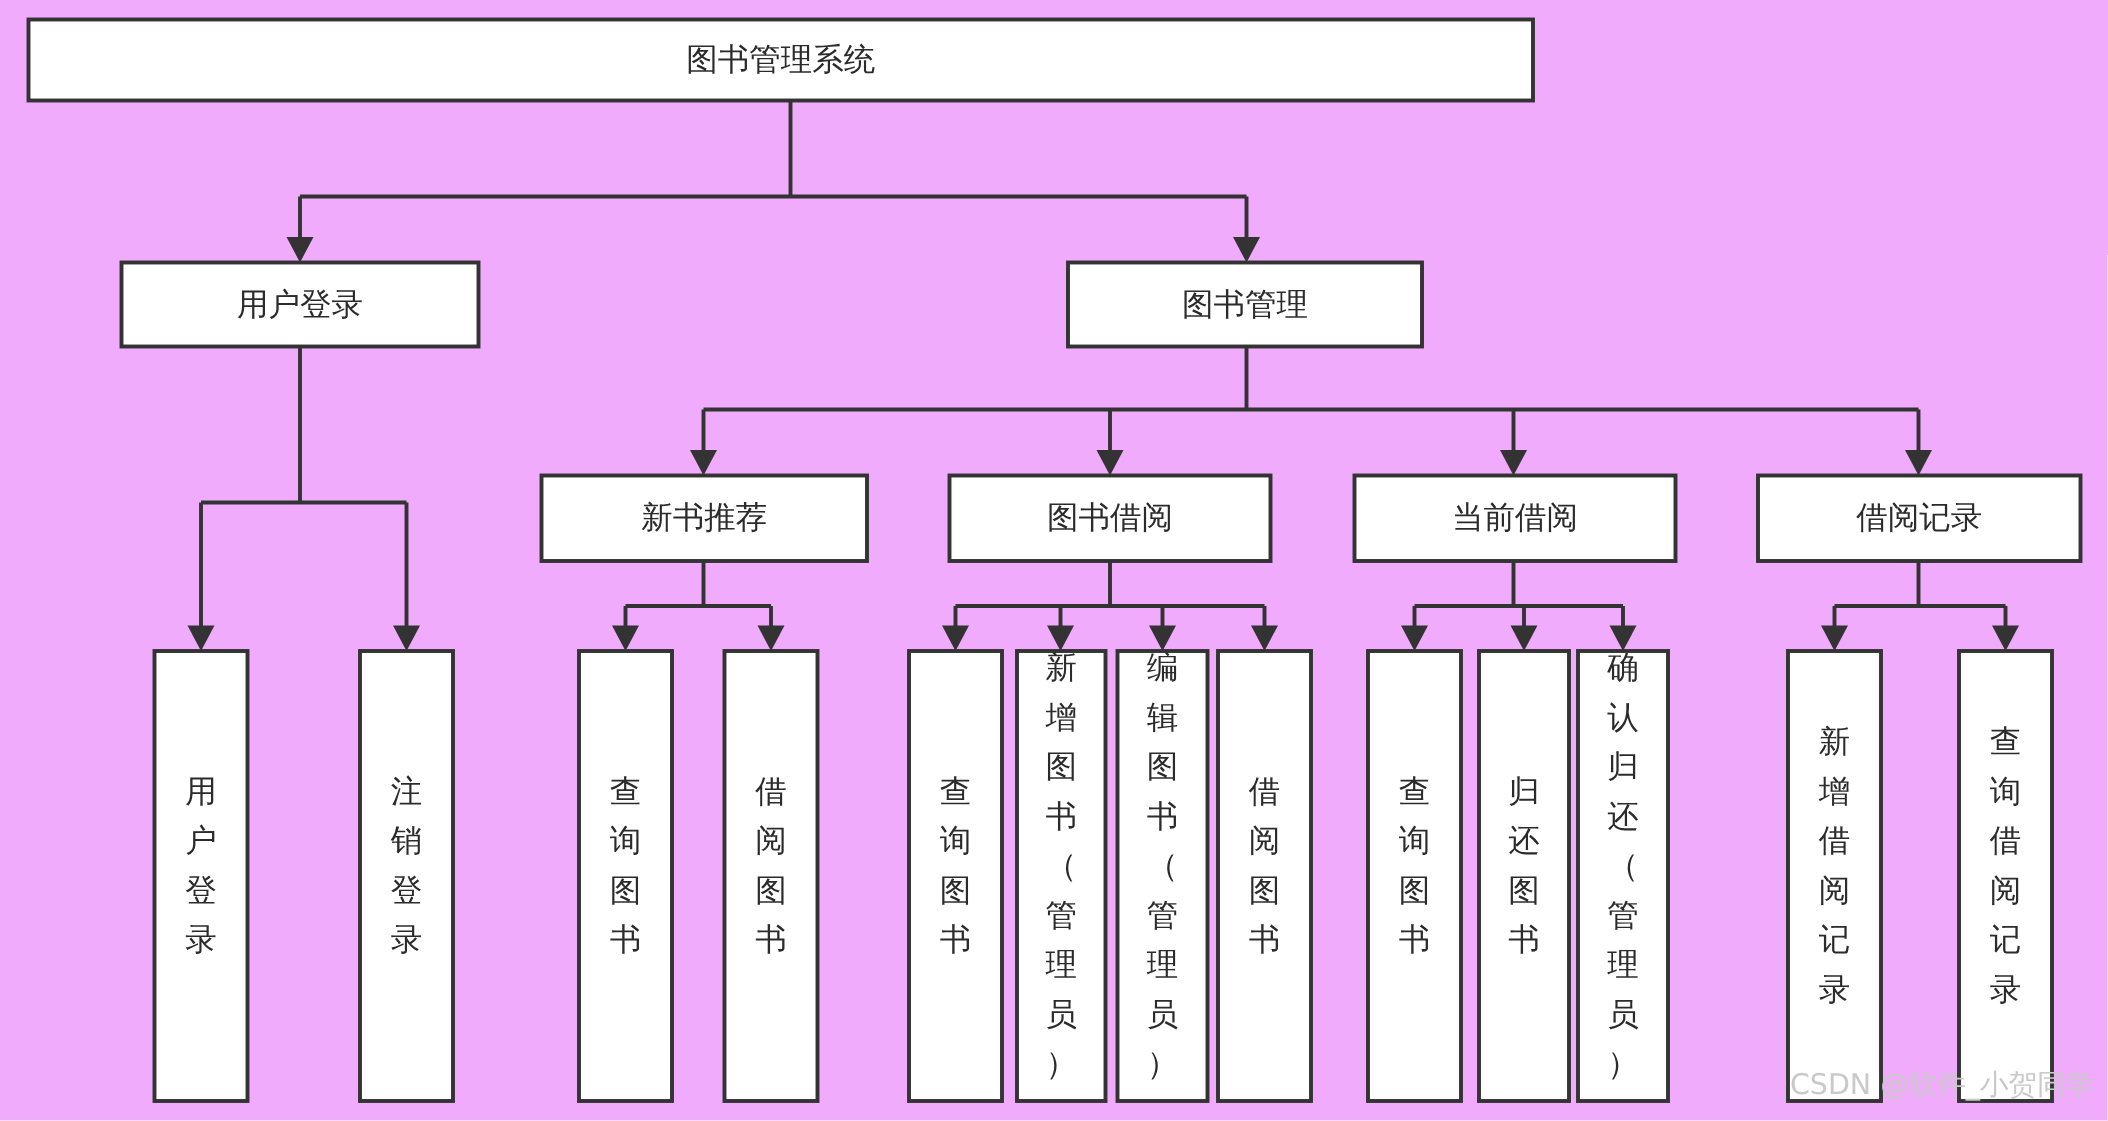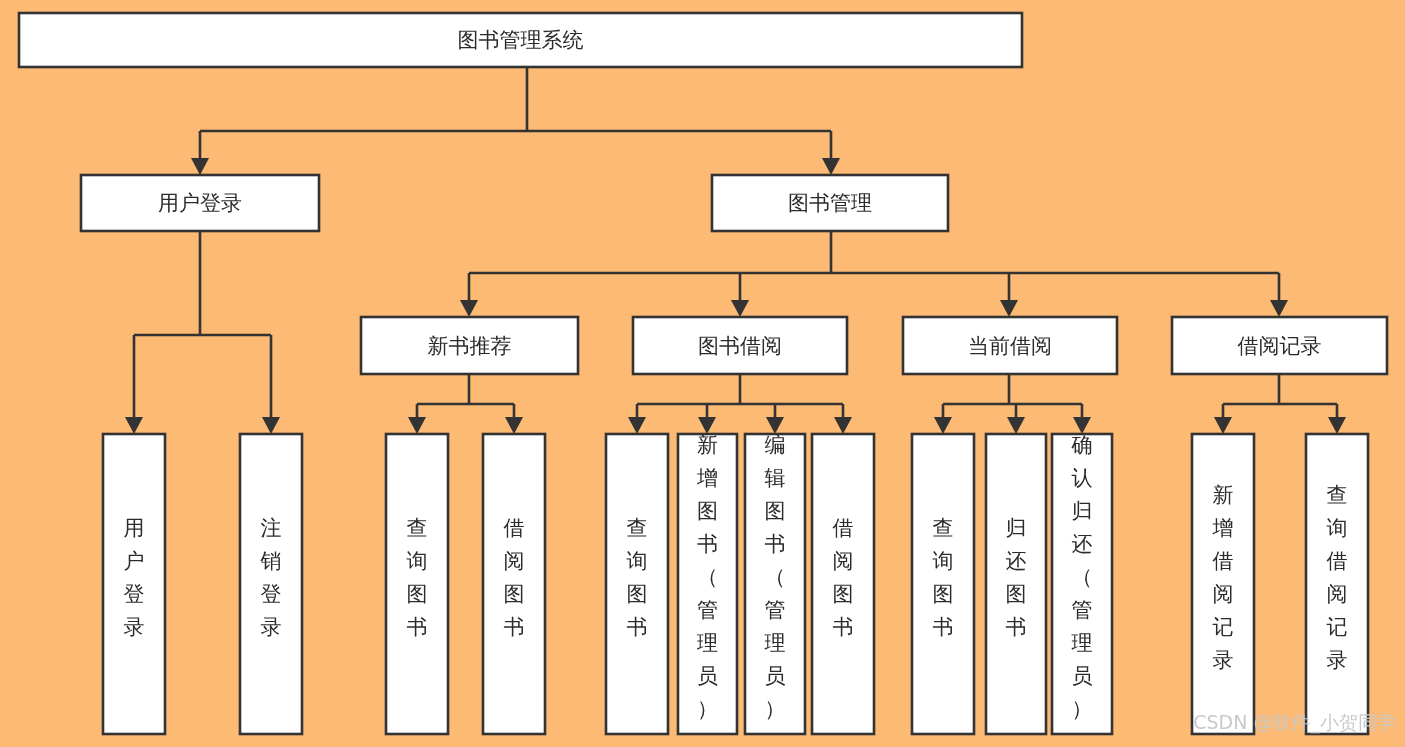--- a/index.html
+++ b/index.html
@@ -8,21 +8,21 @@
     padding: 0;
     background: #ffffff;
   }
   body {
     font-family: "DejaVu Sans", "Liberation Sans", sans-serif;
   }
   #diagram-root {
     position: relative;
     width: 1405px;
     height: 747px;
-    background: #fdba74;
+    background: #f0abfc;
     overflow: hidden;
   }
   svg.diagram-canvas {
     position: absolute;
     left: 0;
     top: 0;
     width: 1405px;
     height: 747px;
     display: block;
   }

